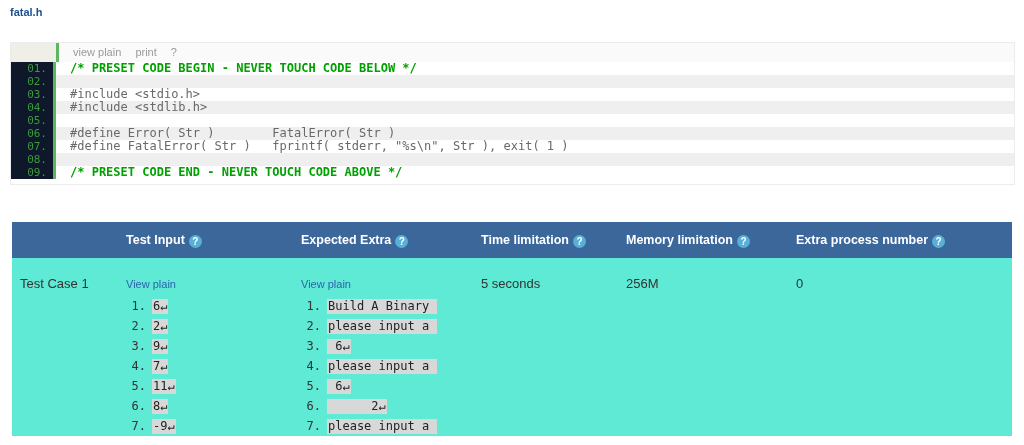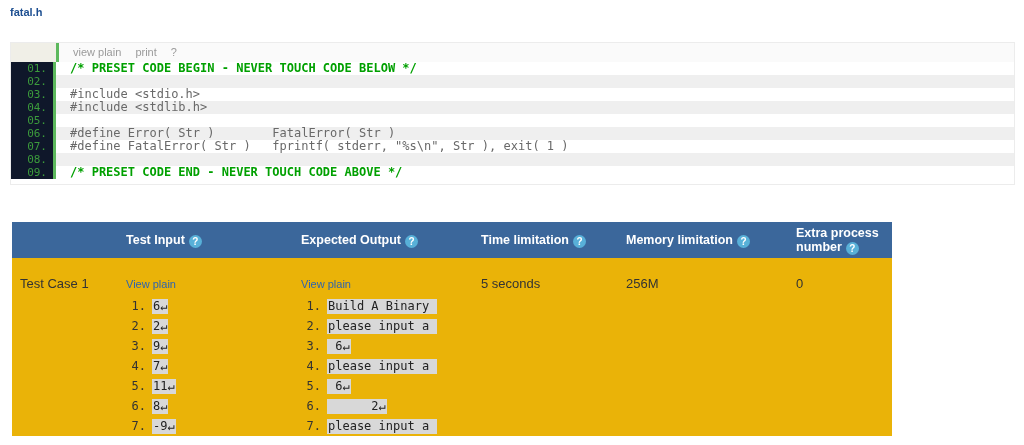--- a/index.html
+++ b/index.html
@@ -20,24 +20,24 @@
   .code-row{display:flex;height:13px;line-height:13px;}
   .gutter-cell{width:45px;flex:0 0 45px;box-sizing:border-box;background:#0f172a;
                border-right:3px solid #5cb85c;color:#3c9b3c;text-align:right;
                padding-right:6px;font-family:"DejaVu Sans Mono",monospace;font-size:11px;}
   .code-cell{flex:1;padding-left:14px;white-space:pre;overflow:hidden;
              font-family:"DejaVu Sans Mono",monospace;font-size:12px;color:#696969;}
   .code-row.alt .code-cell{background:#efefef;}
   .code-cell.comment{color:#00a000;font-weight:bold;}
 
   
-  .test-table{position:absolute;left:12px;top:222px;width:880px;}
+  .test-table{position:absolute;left:12px;top:222px;width:1000px;}
   .t-header{display:flex;background:#3b679b;color:#fff;height:36px;align-items:center;
             font-size:12.5px;font-weight:bold;}
-  .t-body{display:flex;background:#eab308;min-height:178px;box-sizing:border-box;
+  .t-body{display:flex;background:#5eead4;min-height:178px;box-sizing:border-box;
           padding-top:18px;color:#333;font-size:13px;align-items:flex-start;}
   .c0{width:110px;flex:0 0 110px;box-sizing:border-box;padding-left:8px;}
   .c1{width:175px;flex:0 0 175px;box-sizing:border-box;padding-left:4px;}
   .c2{width:180px;flex:0 0 180px;box-sizing:border-box;padding-left:4px;}
   .c3{width:145px;flex:0 0 145px;box-sizing:border-box;padding-left:4px;}
   .c4{width:170px;flex:0 0 170px;box-sizing:border-box;padding-left:4px;}
   .c5{flex:1;box-sizing:border-box;padding-left:4px;}
   .help-icon{display:inline-block;width:13px;height:13px;border-radius:50%;
              background:#58b0d8;color:#fff;font-size:10px;font-weight:bold;
              text-align:center;line-height:13px;margin-left:4px;vertical-align:-1px;
@@ -108,21 +108,21 @@
     </div>
 </div>
 
 <div class="test-table">
   <div class="t-header">
     <div class="c0"></div>
     <div class="c1">
       <span>Test Input</span><span class="help-icon">?</span>
     </div>
     <div class="c2">
-      <span>Expected Output</span><span class="help-icon">?</span>
+      <span>Expected Extra</span><span class="help-icon">?</span>
     </div>
     <div class="c3">
       <span>Time limitation</span><span class="help-icon">?</span>
     </div>
     <div class="c4">
       <span>Memory limitation</span><span class="help-icon">?</span>
     </div>
     <div class="c5">
       <span>Extra process number</span><span class="help-icon">?</span>
     </div>

